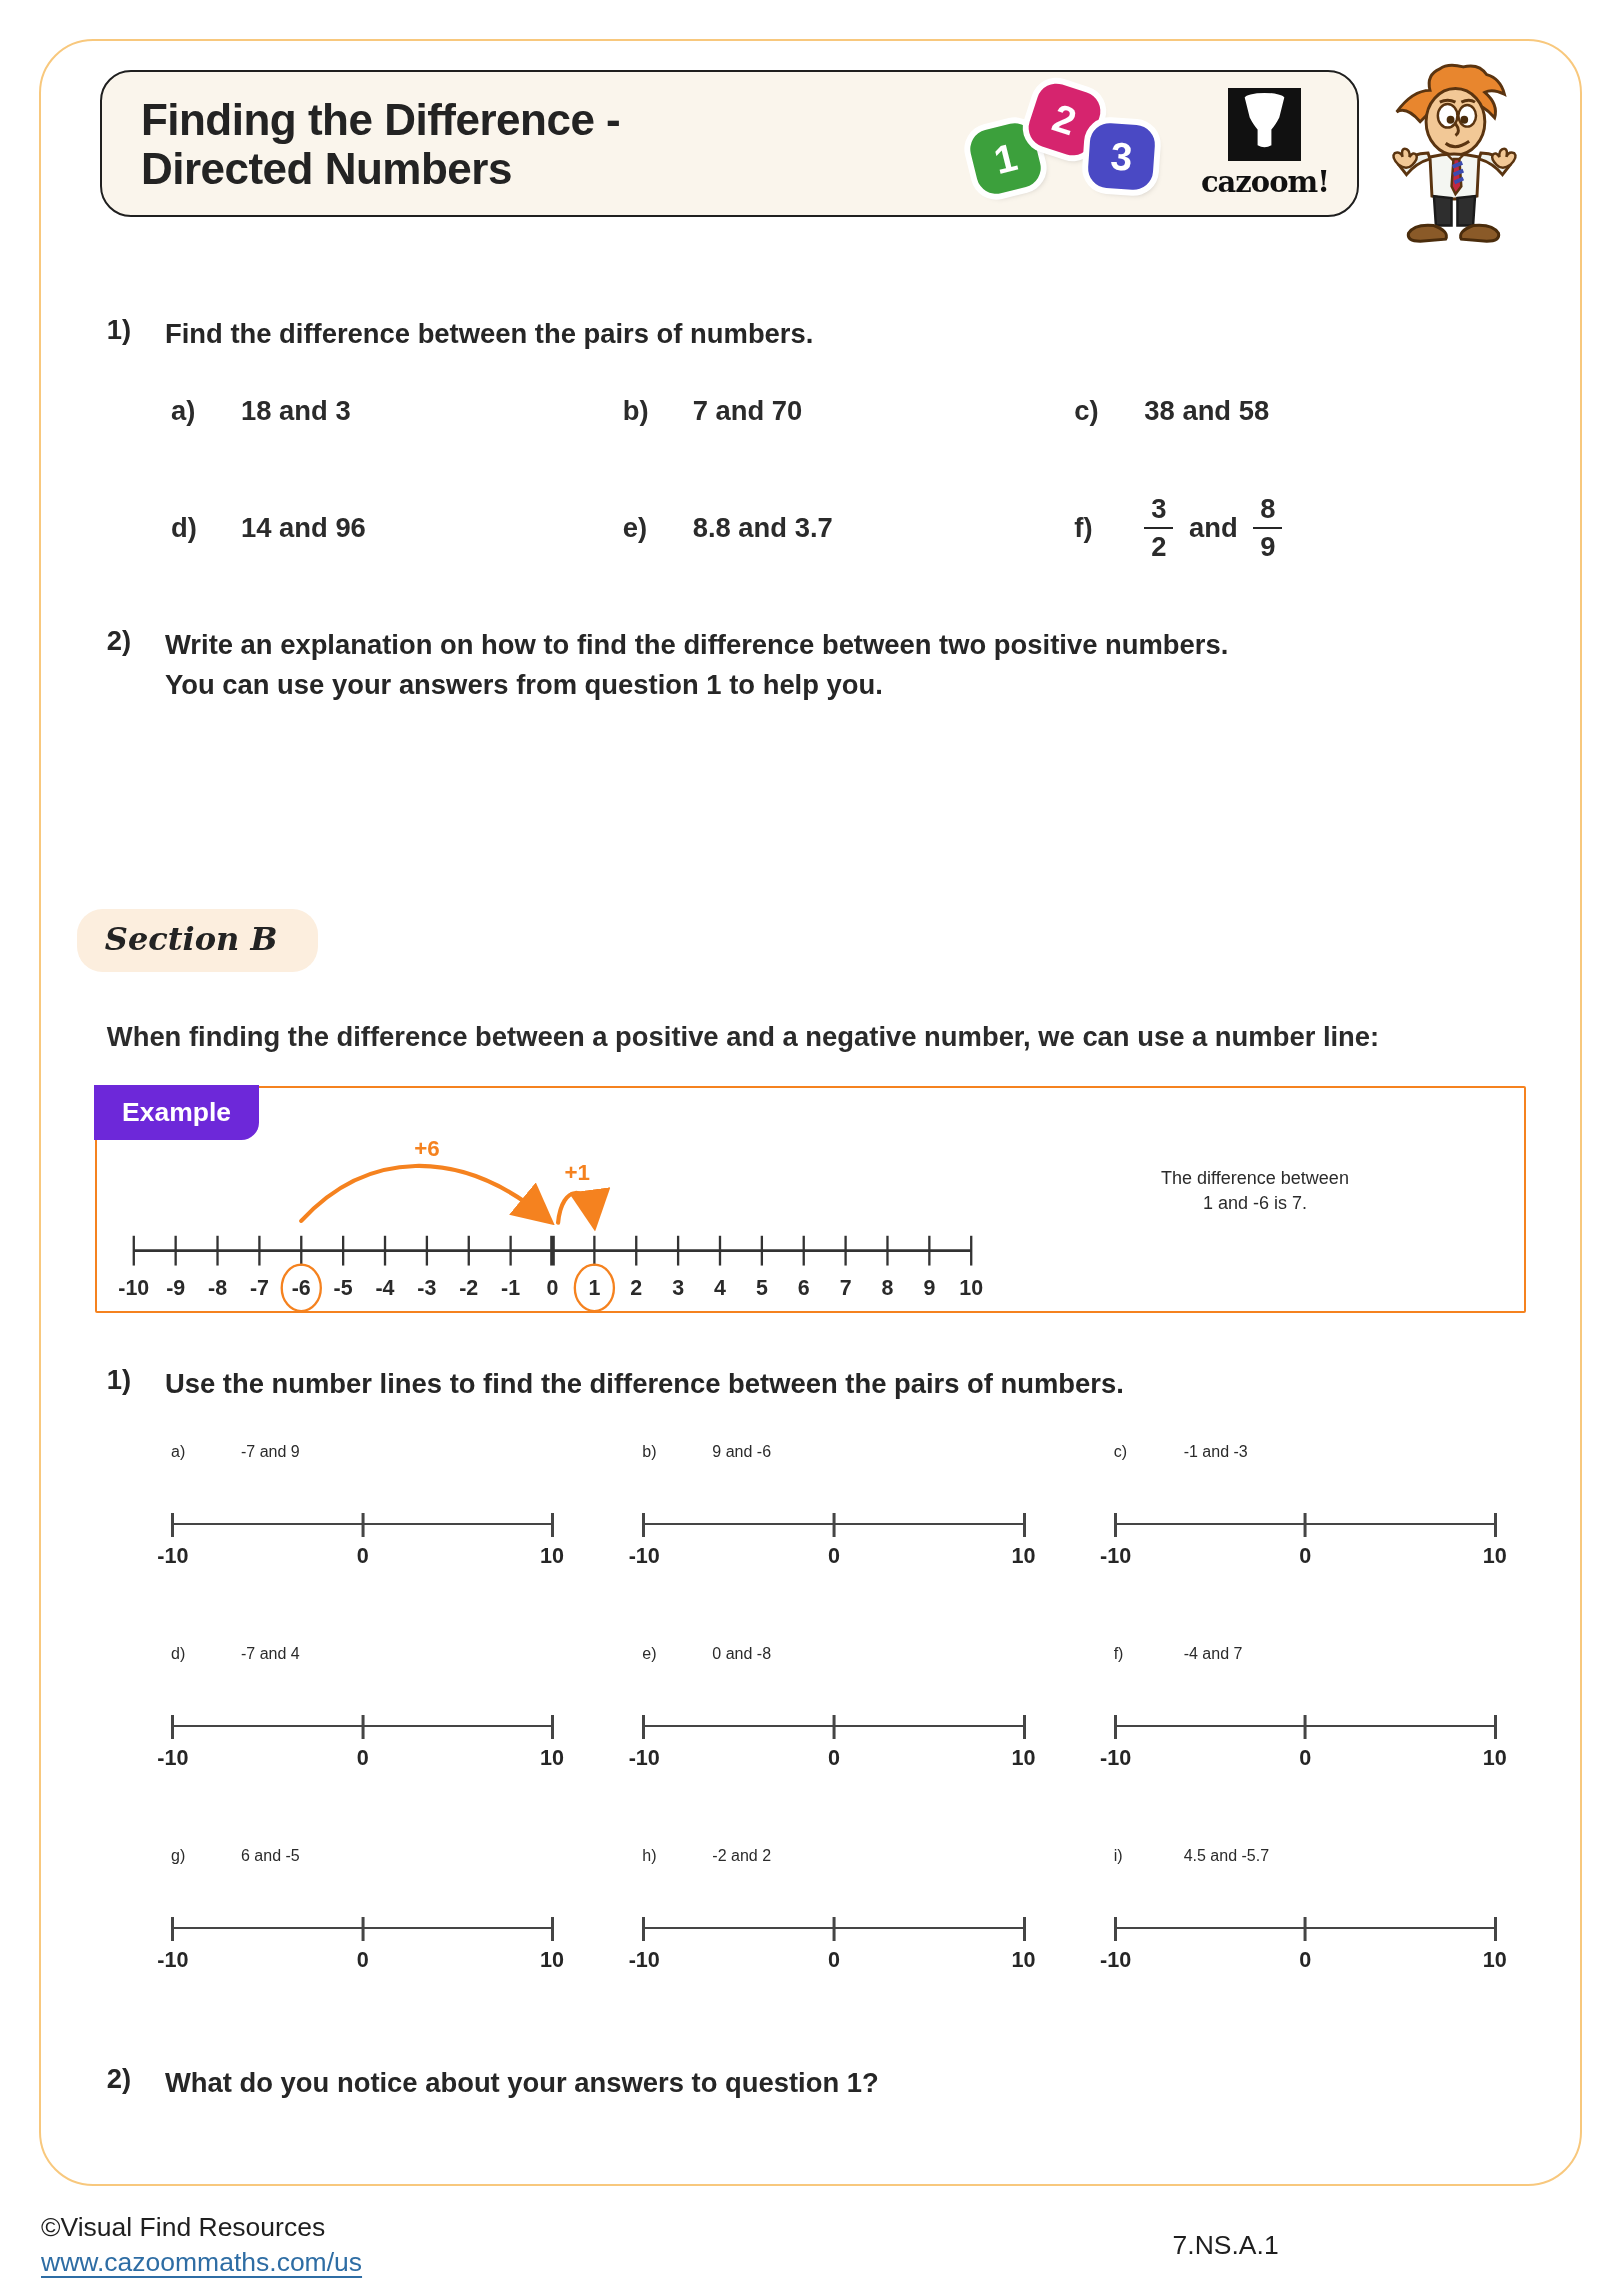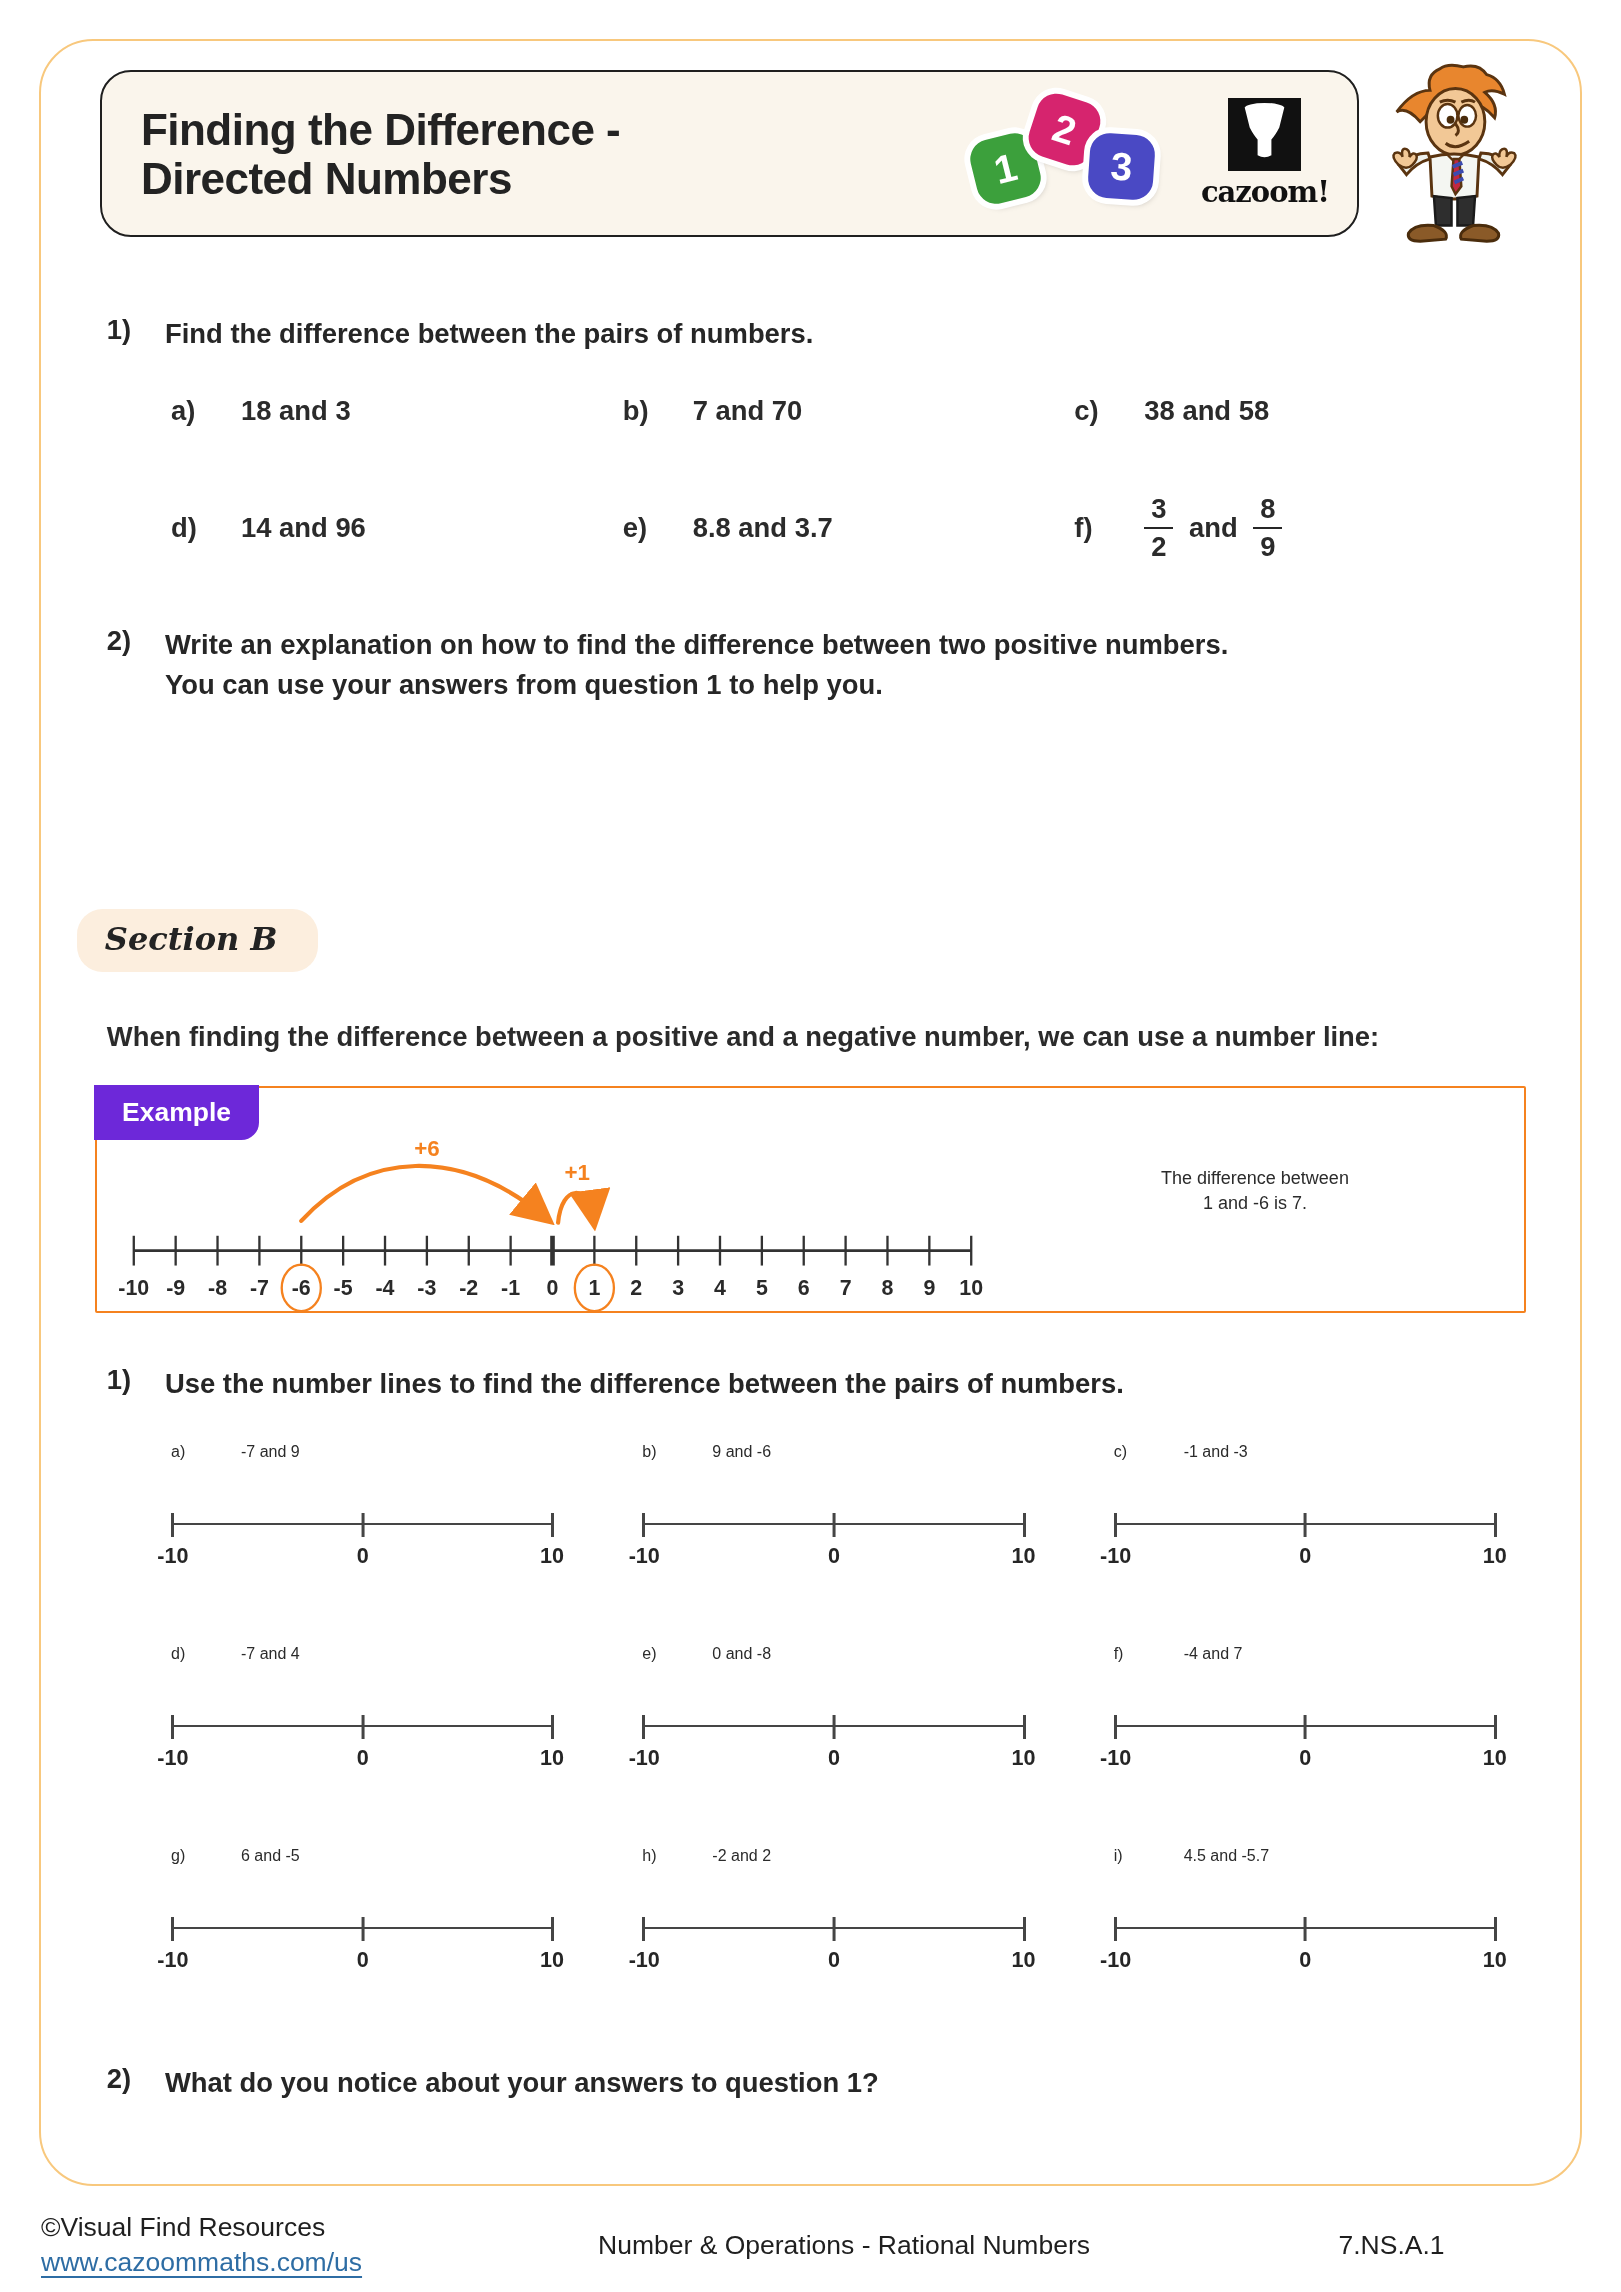--- a/index.html
+++ b/index.html
@@ -8,21 +8,21 @@
     font-family:"Liberation Sans", sans-serif; color:#2b2b2b;
   }
   .sheet {
     position:absolute; left:39px; top:39px; width:1543px; height:2147px;
     border:2.9px solid #f8c87d; border-radius:54px; overflow:hidden;
     padding:27.4px 54px 0 54px; background:#ffffff;
   }
   
   .header-row { position:relative; height:172px; }
   .title-box {
-    position:absolute; left:4.9px; top:2px; width:1259px; height:167px;
+    position:absolute; left:4.9px; top:2px; width:1259px; height:147px;
     background:#faf5ec; border:2.9px solid #1f1f1f; border-radius:31px;
     display:flex; align-items:center; padding:0 29px 0 39px;
   }
   h1 { font-size:44px; line-height:1.12; font-weight:bold; color:#232323; letter-spacing:-0.5px; flex:1; }
   
   .tiles { position:relative; width:191px; height:118px; margin-right:39px; }
   .tile {
     position:absolute; width:65px; height:65px; border-radius:19.6px;
     display:flex; align-items:center; justify-content:center;
     color:#fff; font-size:39px; font-weight:bold;
@@ -444,16 +444,15 @@
     <span class="q-text">What do you notice about your answers to question 1?</span>
   </div>
 
 </div>
 
 <div class="footer">
   <div class="footer-left">
     <div>©Visual Find Resources</div>
     <a href="#">www.cazoommaths.com/us</a>
   </div>
-  <div class="footer-center">Number &amp; Operations - Rational Numbers</div>
   <div class="footer-right">7.NS.A.1</div>
 </div>
 
 
 </body></html>

